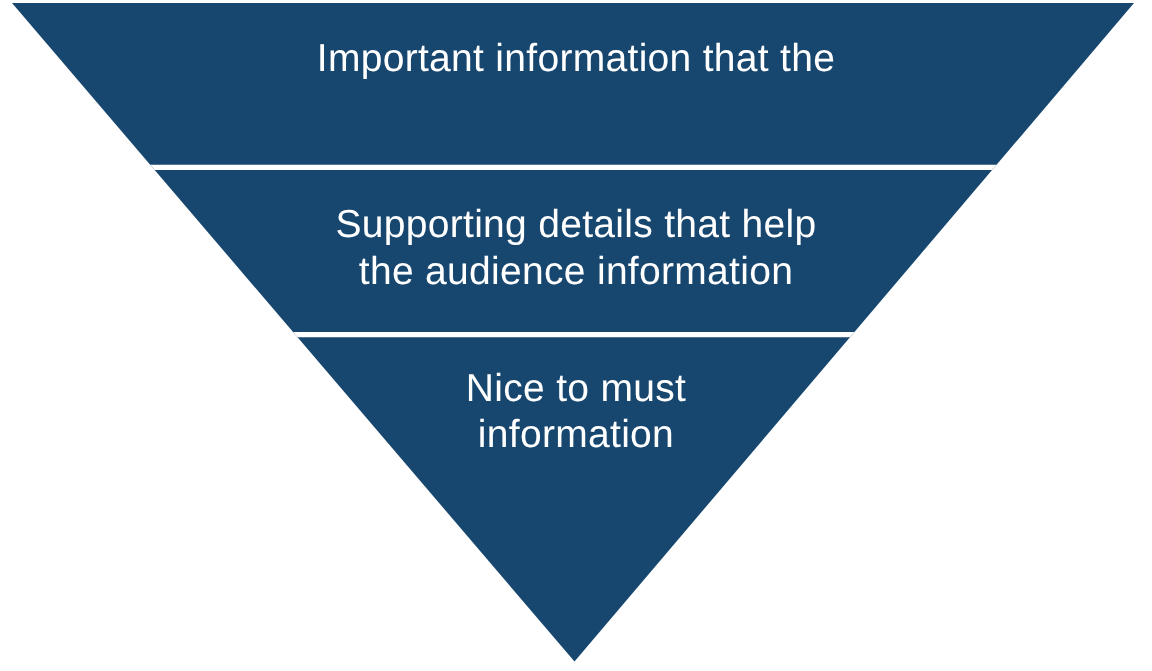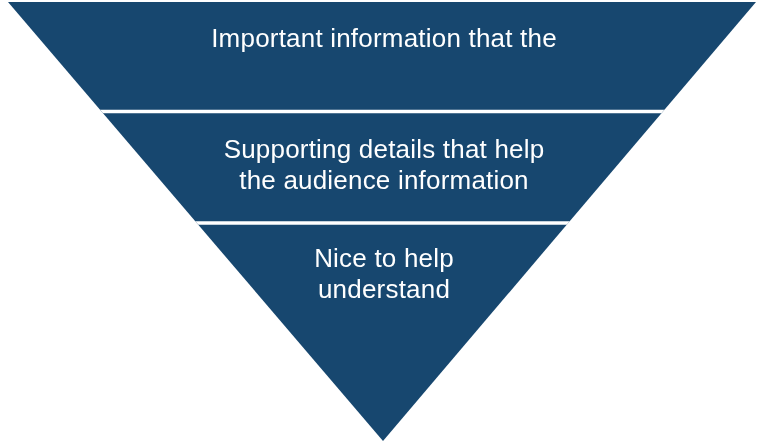--- a/index.html
+++ b/index.html
@@ -60,17 +60,17 @@
   <div class="label label-1">
     <div>Important information that the</div>
   </div>
 
   <div class="label label-2">
     <div>Supporting details that help</div>
     <div>the audience information</div>
   </div>
 
   <div class="label label-3">
-    <div>Nice to help</div>
-    <div>understand</div>
+    <div>Nice to must</div>
+    <div>information</div>
   </div>
 
 </div>
 
 </body></html>

